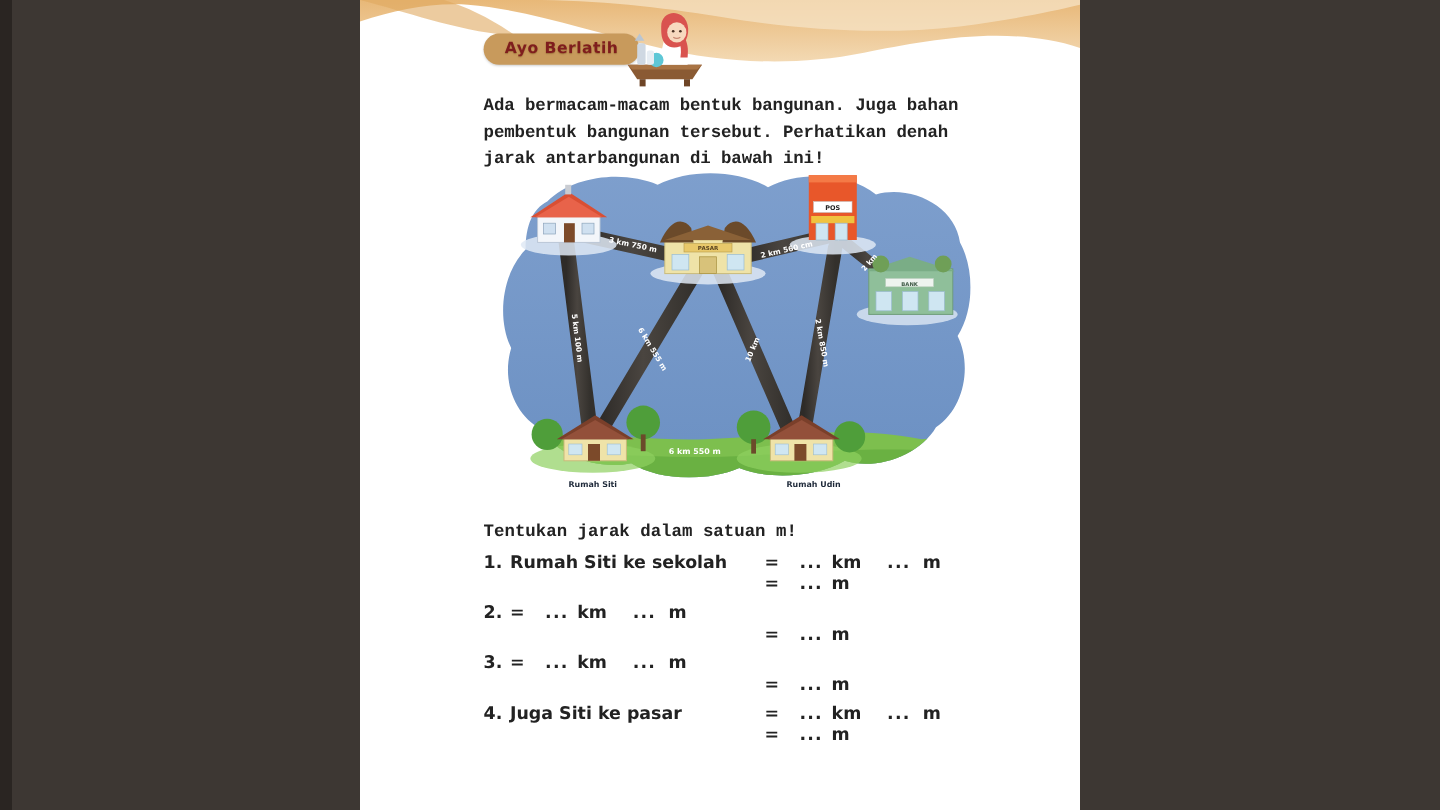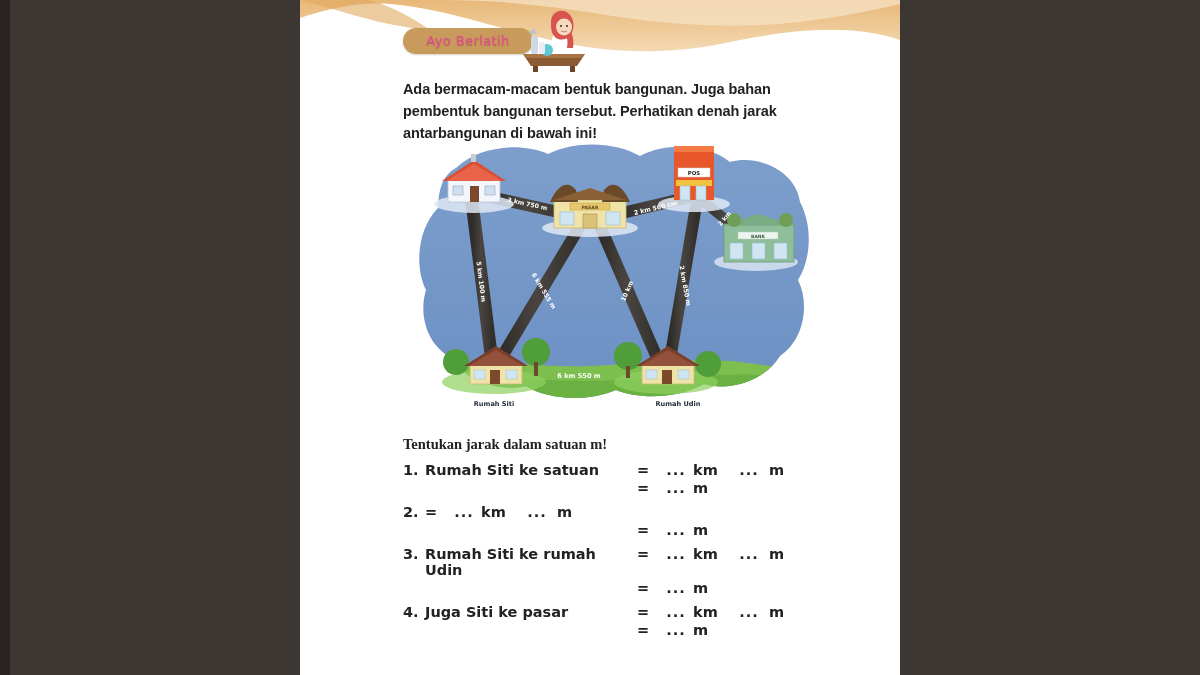--- a/index.html
+++ b/index.html
@@ -28,44 +28,44 @@
 
   
   .badge-wrap{position:absolute;left:103px;top:24px;width:220px;height:58px;}
   .badge{
     position:absolute;left:0;top:4px;width:130px;height:26px;
     background:#c89a5c;border-radius:13px;
     box-shadow:0 1px 2px rgba(0,0,0,.18);
   }
   .badge-label{
     position:absolute;left:0;top:4px;width:130px;height:26px;
-    line-height:26px;text-align:center;color:#ec4899;
-    font-size:13px;font-weight:normal;letter-spacing:.4px;
+    line-height:26px;text-align:center;color:#7f1d1d;
+    font-size:13px;font-weight:bold;letter-spacing:.4px;
     font-family:"DejaVu Sans", sans-serif;
     text-shadow:0 1px 1px rgba(120,80,30,.5);
   }
   .mascot{position:absolute;left:112px;top:-20px;width:78px;height:70px;}
 
   
   .intro{
     position:absolute;left:103px;top:78px;width:420px;
     font-size:14.5px;line-height:1.52;color:#222222;font-weight:bold;
-    font-family:Liberation Sans, sans-serif;
+    font-family:Liberation Mono, monospace;
     letter-spacing:-.1px;
   }
 
   
   .illus{position:absolute;left:108px;top:140px;width:410px;height:280px;}
   .illus svg{display:block;}
 
   
   .qblock{position:absolute;left:103px;top:436px;width:430px;}
   .qhead{
     font-size:14.5px;color:#222;font-weight:bold;margin-bottom:9px;
-    font-family:Liberation Serif, serif;
+    font-family:Liberation Mono, monospace;
   }
   .qrow{display:flex;align-items:baseline;font-size:14.5px;color:#222;font-weight:bold;
         font-family:"DejaVu Sans", sans-serif;margin-bottom:2px;}
   .qnum{width:22px;flex:0 0 22px;}
   .qtext{width:212px;flex:0 0 212px;}
   .qeq{width:22px;flex:0 0 22px;text-align:left;}
   .qdots{width:34px;flex:0 0 34px;text-align:center;letter-spacing:1px;}
   .qunit{width:36px;flex:0 0 36px;}
   .qdots2{width:40px;flex:0 0 40px;text-align:center;letter-spacing:1px;}
   .qunit2{width:26px;flex:0 0 26px;}
@@ -274,21 +274,21 @@
           <text class="map-lbl" font-size="6.6" text-anchor="middle" x="270" y="266">Rumah Udin</text>
         </g>
       </svg>
     </div>
 
     <div class="qblock">
       <div class="qhead">Tentukan jarak dalam satuan m!</div>
 
       <div class="qrow">
         <span class="qnum">1.</span>
-        <span class="qtext">Rumah Siti ke satuan</span>
+        <span class="qtext">Rumah Siti ke sekolah</span>
         <span class="qeq">=</span>
         <span class="qdots">...</span>
         <span class="qunit">km</span>
         <span class="qdots2">...</span>
         <span class="qunit2">m</span>
       </div>
       <div class="qrow sub">
         <span class="qnum"></span>
         <span class="qtext"></span>
         <span class="qeq">=</span>
@@ -307,21 +307,20 @@
       <div class="qrow sub">
         <span class="qnum"></span>
         <span class="qtext"></span>
         <span class="qeq">=</span>
         <span class="qdots">...</span>
         <span class="qunit">m</span>
       </div>
 
       <div class="qrow">
         <span class="qnum">3.</span>
-        <span class="qtext">Rumah Siti ke rumah Udin</span>
         <span class="qeq">=</span>
         <span class="qdots">...</span>
         <span class="qunit">km</span>
         <span class="qdots2">...</span>
         <span class="qunit2">m</span>
       </div>
       <div class="qrow sub">
         <span class="qnum"></span>
         <span class="qtext"></span>
         <span class="qeq">=</span>

